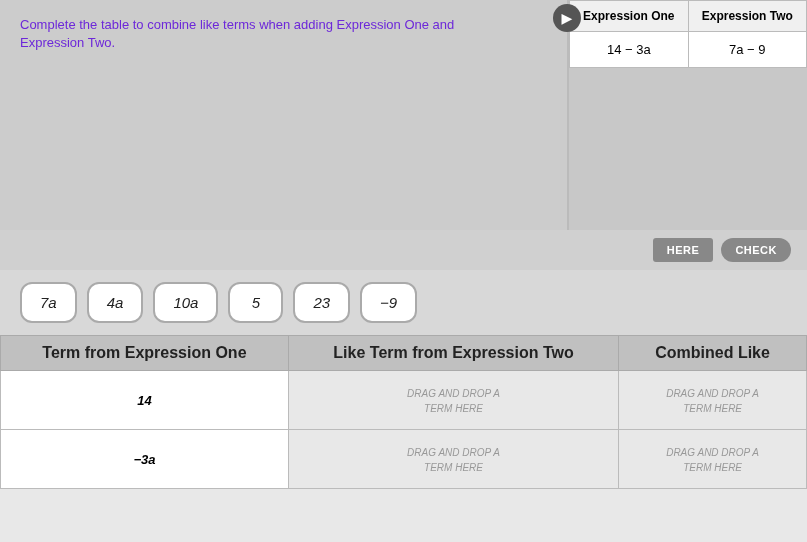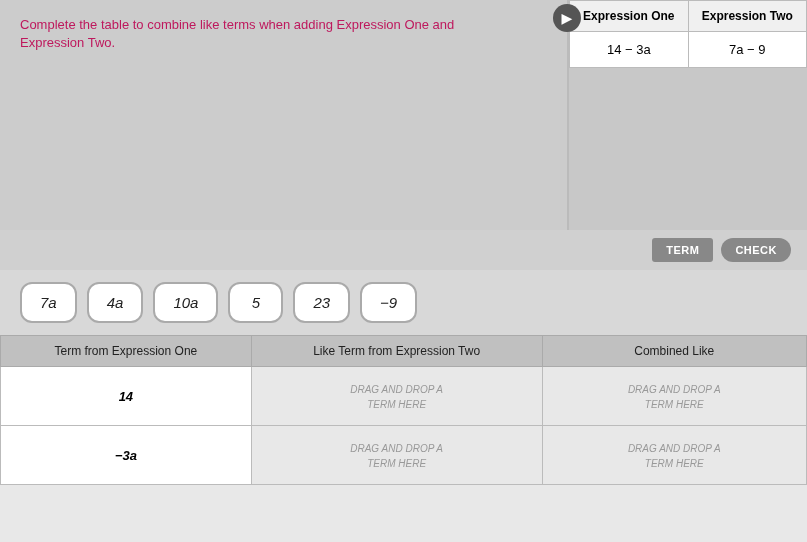--- a/index.html
+++ b/index.html
@@ -13,21 +13,21 @@
     }
 
     .main-container {
       display: flex;
       width: 807px;
       height: 542px;
     }
 
     .instruction-text {
       font-size: 13px;
-      color: #be185d;
+      color: #6d28d9;
       line-height: 1.4;
       max-width: 440px;
     }
 
     .expr-table {
       width: 100%;
       border-collapse: collapse;
       background: white;
     }
 
@@ -127,23 +127,23 @@
     }
 
     .data-table {
       width: 100%;
       border-collapse: collapse;
     }
 
     .data-table thead tr th {
       background: #c0c0c0;
       border: 1px solid #aaa;
-      padding: 8px 4px;
-      font-size: 12px;
-      font-weight: normal;
+      padding: 8px 20px;
+      font-size: 16px;
+      font-weight: bold;
       text-align: center;
       color: #222;
     }
 
     .data-table tbody tr td {
       border: 1px solid #bbb;
       padding: 14px 16px;
       font-size: 13px;
       font-style: italic;
       background: white;
@@ -191,21 +191,21 @@
             <tr>
               <td>14 − 3a</td>
               <td>7a − 9</td>
             </tr>
           </tbody>
         </table>
       </div>
     </div>
 
     <div class="action-buttons">
-      <button class="btn-clear">TERM</button>
+      <button class="btn-clear">HERE</button>
       <button class="btn-check">CHECK</button>
     </div>
 
     <div class="tiles-row">
       <div class="tile">7a</div>
       <div class="tile">4a</div>
       <div class="tile">10a</div>
       <div class="tile">5</div>
       <div class="tile">23</div>
       <div class="tile">−9</div>

